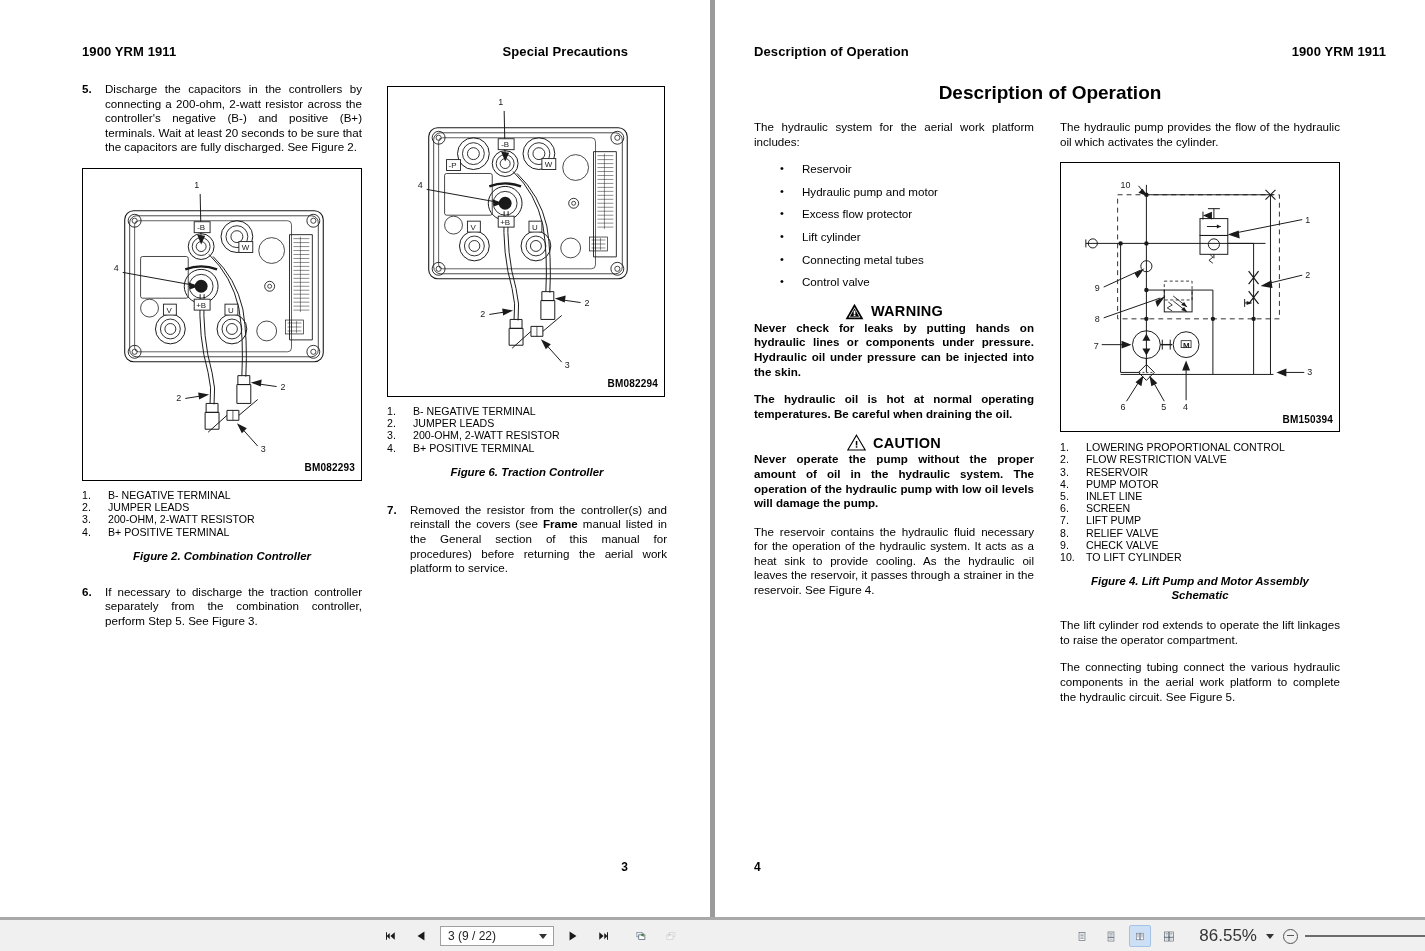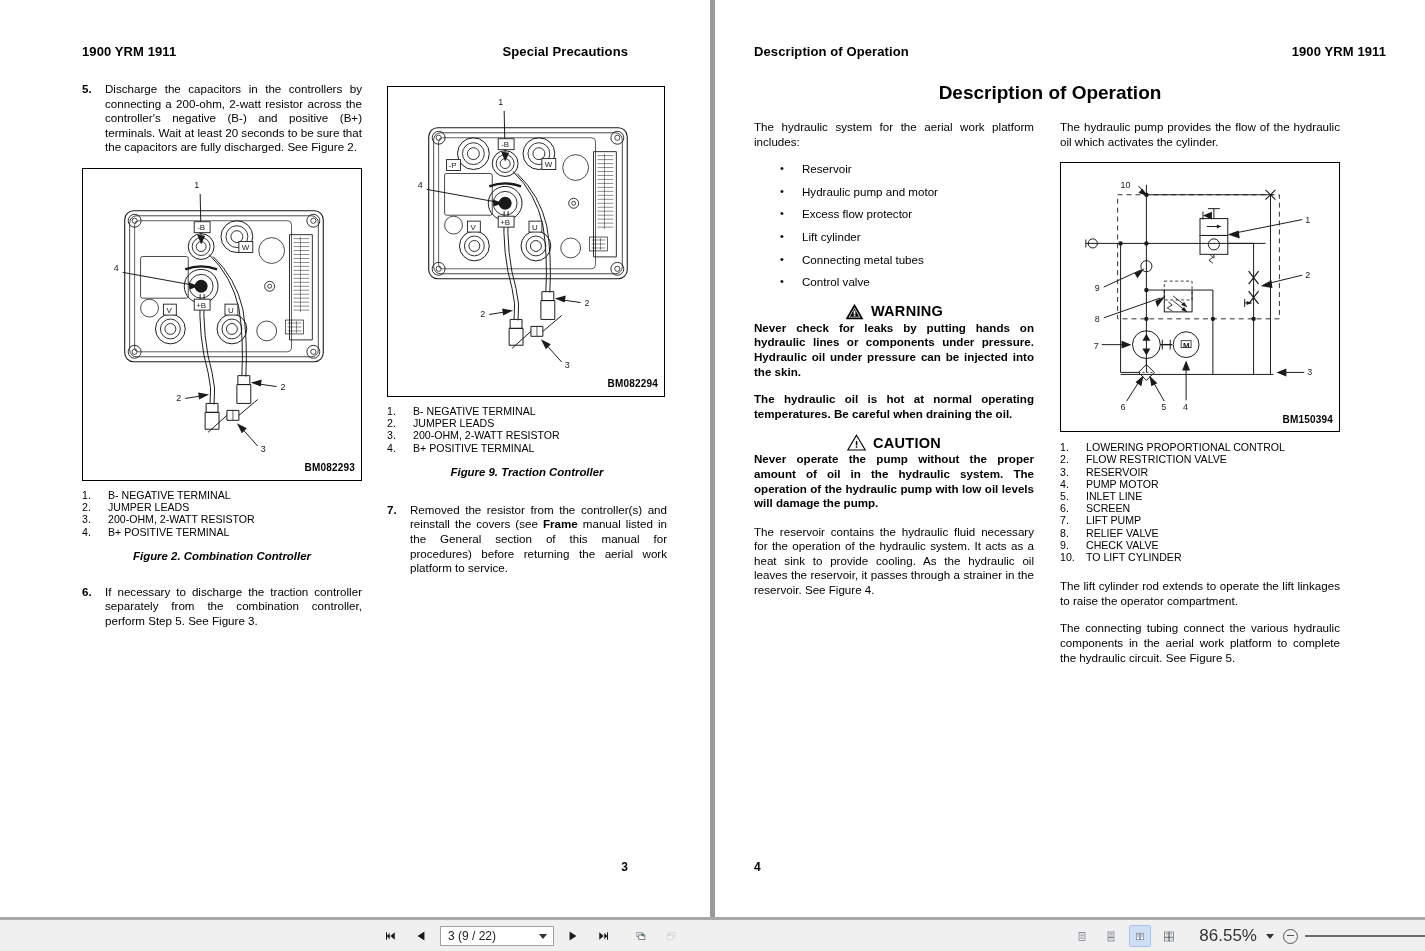--- a/index.html
+++ b/index.html
@@ -491,21 +491,21 @@
             <div class="lrow">
               <div class="lnum">3.</div>
               <div class="ltxt">200-OHM, 2-WATT RESISTOR</div>
             </div>
             <div class="lrow">
               <div class="lnum">4.</div>
               <div class="ltxt">B+ POSITIVE TERMINAL</div>
             </div>
           </div>
 
-          <div class="figcap">Figure 9. Traction Controller</div>
+          <div class="figcap">Figure 6. Traction Controller</div>
 
           <div class="step" style="margin-top:24px;">
             <div class="step-num">7.</div>
             <div class="step-body"><span>Removed the resistor from the controller(s) and reinstall the covers (see </span><b>Frame</b><span> manual listed in the General section of this manual for procedures) before returning the aerial work platform to service.</span></div>
           </div>
         </div>
 
         <div class="pagenum pagenum-right">3</div>
       </div>
     </div>
@@ -724,20 +724,24 @@
             <div class="lrow">
               <div class="lnum">9.</div>
               <div class="ltxt">CHECK VALVE</div>
             </div>
             <div class="lrow">
               <div class="lnum">10.</div>
               <div class="ltxt">TO LIFT CYLINDER</div>
             </div>
           </div>
 
+          <div class="figcap">
+            <div>Figure 4. Lift Pump and Motor Assembly</div>
+            <div>Schematic</div>
+          </div>
 
           <p class="para" style="margin-top:16px;">The lift cylinder rod extends to operate the lift linkages to raise the operator compartment.</p>
           <p class="para">The connecting tubing connect the various hydraulic components in the aerial work platform to complete the hydraulic circuit. See Figure 5.</p>
         </div>
 
         <div class="pagenum pagenum-left" style="left:39px;">4</div>
       </div>
     </div>
 
     <div class="gutter"></div>

